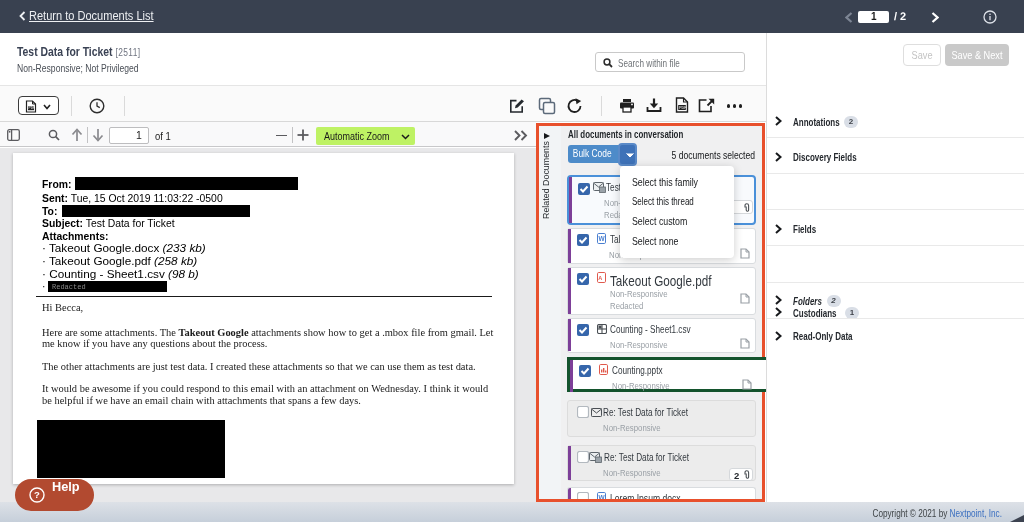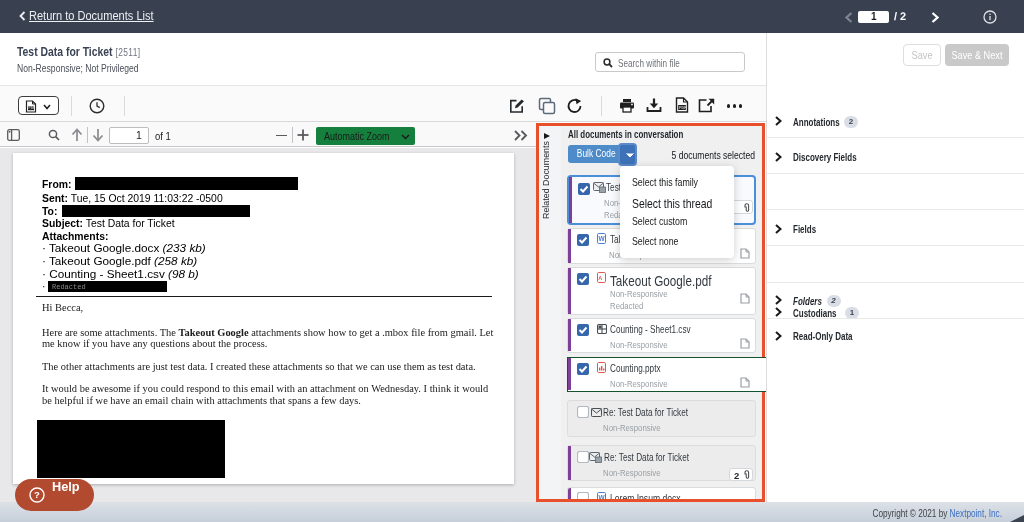--- a/index.html
+++ b/index.html
@@ -137,21 +137,21 @@
     <path d="M1.5 7.5 L6 12.5 L10.5 7.5" fill="none" stroke="#8a8a8e" stroke-width="1.7"></path>
   </svg>
 <div class="abs" style="left:109px;top:127px;width:40px;height:17px;background:#fff;border:1px solid #bdbdbf;border-radius:2px;font-size:10.5px;color:#1a1a1a;text-align:right;line-height:15px;padding-right:6px;"><span class="sxr" style="transform:scaleX(0.999);">1</span></div>
 <div class="abs" style="left:155px;top:130px;font-size:10.5px;color:#1a1a1a;"><span class="sx" style="transform:scaleX(0.9);">of 1</span></div>
 <div class="abs" style="left:276px;top:134.5px;width:11px;height:1.8px;background:#5b5b5f;"></div>
 <div class="abs" style="left:292px;top:127px;width:1px;height:16px;background:#c2c2c4;"></div>
 <svg class="abs" style="left:297px;top:129px;" width="12" height="12" viewBox="0 0 12 12">
     <line x1="6" y1="0.5" x2="6" y2="11.5" stroke="#5b5b5f" stroke-width="1.8"></line>
     <line x1="0.5" y1="6" x2="11.5" y2="6" stroke="#5b5b5f" stroke-width="1.8"></line>
   </svg>
-<div class="abs" style="left:316px;top:127px;width:99px;height:18px;background:#15803d;border-radius:2px;">
+<div class="abs" style="left:316px;top:127px;width:99px;height:18px;background:#bef264;border-radius:2px;">
   <div class="abs" style="left:8px;top:3.5px;font-size:10px;color:#1a1a1a;"><span class="sx" style="transform:scaleX(0.9);">Automatic Zoom</span></div>
   <svg class="abs" style="left:85px;top:6.5px;" width="9" height="6" viewBox="0 0 9 6">
       <path d="M1 1 L4.5 4.5 L8 1" fill="none" stroke="#1a1a1a" stroke-width="1.5"></path>
     </svg>
 </div>
 <svg class="abs" style="left:514px;top:130px;" width="14" height="11" viewBox="0 0 14 11">
     <path d="M1 1 L5.5 5.5 L1 10" fill="none" stroke="#5b5b5f" stroke-width="1.9"></path>
     <path d="M7.5 1 L12 5.5 L7.5 10" fill="none" stroke="#5b5b5f" stroke-width="1.9"></path>
   </svg>
 
@@ -186,21 +186,21 @@
 </div>
 <div class="abs" style="left:37px;top:420px;width:188px;height:58px;background:#000;"></div>
 
 <div class="abs" style="left:536px;top:123px;width:229px;height:379px;border:3px solid #e8502c;background:#f0f0f1;">
 
   <div class="abs" style="left:0;top:0;width:22px;height:373px;background:#f2f4f6;"></div>
   <div class="abs" style="left:4.5px;top:6.5px;width:0;height:0;border-left:6px solid #17191c;border-top:3.5px solid transparent;border-bottom:3.5px solid transparent;"></div>
   <div class="abs" style="left:2px;top:15px;width:12px;height:78px;writing-mode:vertical-rl;transform:rotate(180deg);font-size:8.9px;color:#26292d;letter-spacing:0;white-space:nowrap;overflow:visible;">Related Documents</div>
 
   <div class="abs" style="left:28.5px;top:2px;font-size:11px;font-weight:700;color:#1f2327;"><span class="sx" style="transform:scaleX(0.72);">All documents in conversation</span></div>
-  <div class="abs" style="left:28.8px;top:19px;width:53px;height:17.5px;background:#4d8bc9;border-radius:3px;color:#fff;font-size:10.5px;text-align:right;line-height:17.5px;"><span class="sxc">Bulk Code</span></div>
+  <div class="abs" style="left:28.8px;top:19px;width:53px;height:17.5px;background:#4d8bc9;border-radius:3px;color:#fff;font-size:10.5px;text-align:left;line-height:17.5px;"><span class="sxc">Bulk Code</span></div>
   <div class="abs" style="left:79px;top:16.5px;width:18.5px;height:23px;background:#3e72b8;border:2px solid #5a8ac8;border-radius:4px;">
     <svg class="abs" style="left:5.5px;top:8px;" width="8" height="5" viewBox="0 0 8 5">
         <path d="M0.5 0.5 L4 4 L7.5 0.5" fill="#fff" stroke="#fff" stroke-width="1"></path>
       </svg>
   </div>
   <div class="abs" style="left:0;top:22.5px;width:216px;text-align:right;font-size:11px;color:#16181b;"><span class="sxr">5 documents selected</span></div>
 
   <div class="abs" style="left:28px;top:49px;width:189px;height:49.5px;background:#f8fafd;border:2px solid #4a90d9;border-radius:4px;">
     <div class="abs" style="left:0;top:0;width:3px;height:45.5px;background:#7d3f98;"></div>
     <svg class="abs" style="left:8.5px;top:5.5px;" width="12" height="12" viewBox="0 0 12 12">
@@ -272,21 +272,21 @@
         <rect x="1.5" y="1.5" width="3" height="3" fill="#4a4f54"></rect>
       </svg>
     <div class="abs" style="left:42px;top:4px;font-size:10.5px;color:#33393f;"><span class="sx">Counting - Sheet1.csv</span></div>
     <div class="abs" style="left:42px;top:19.5px;font-size:9.5px;color:#9aa0a6;"><span class="sx" style="transform:scaleX(0.82);">Non-Responsive</span></div>
     <svg class="abs" style="left:172px;top:19px;" width="10" height="11" viewBox="0 0 10 11">
         <path d="M1 1 h5 l3 3 v6 h-8 z" fill="none" stroke="#9aa0a6" stroke-width="1.2"></path>
         <path d="M6 1 v3 h3" fill="none" stroke="#9aa0a6" stroke-width="1"></path>
       </svg>
   </div>
 
-  <div class="abs" style="left:28px;top:231px;width:228px;height:34.5px;background:#fff;border:1px solid #14532d;border-radius:0;">
+  <div class="abs" style="left:28px;top:231px;width:228px;height:34.5px;background:#fff;border:3px solid #14532d;border-radius:0;">
     <div class="abs" style="left:0;top:0;width:3px;height:32px;background:#7d3f98;"></div>
     <svg class="abs" style="left:8.5px;top:4.5px;" width="12" height="12" viewBox="0 0 12 12">
         <rect width="12" height="12" rx="2" fill="#3666ab"></rect>
         <path d="M2.5 6 L5 8.5 L9.5 3.5" fill="none" stroke="#fff" stroke-width="2"></path>
       </svg>
     <svg class="abs" style="left:29px;top:4px;" width="9" height="11" viewBox="0 0 9 11">
         <rect x="0.5" y="0.5" width="8" height="10" rx="1.2" fill="#fff" stroke="#e0584a" stroke-width="1"></rect>
         <rect x="2" y="5.5" width="1.4" height="3" fill="#e0584a"></rect>
         <rect x="4" y="4" width="1.4" height="4.5" fill="#e0584a"></rect>
         <rect x="6" y="6.5" width="1.4" height="2" fill="#e0584a"></rect>
@@ -338,21 +338,21 @@
       </svg>
     <svg class="abs" style="left:29px;top:4px;" width="9" height="11" viewBox="0 0 9 11">
         <rect x="0.5" y="0.5" width="8" height="10" rx="1.2" fill="#fff" stroke="#4a7fd0" stroke-width="1"></rect>
         <text x="1.6" y="8" font-size="6.5" font-weight="bold" fill="#4a7fd0" font-family="Liberation Sans">W</text>
       </svg>
     <div class="abs" style="left:42px;top:4px;font-size:11px;color:#33393f;"><span class="sx">Lorem Ipsum.docx</span></div>
   </div>
 
   <div class="abs" style="left:81px;top:40px;width:114px;height:92px;background:#fff;border-radius:4px;box-shadow:0 2px 10px rgba(0,0,0,0.2);z-index:50;">
     <div class="abs" style="left:12px;top:9.5px;font-size:11px;color:#17191c;"><span class="sx" style="transform:scaleX(0.8);">Select this family</span></div>
-    <div class="abs" style="left:12px;top:29.5px;font-size:13px;color:#17191c;"><span class="sx" style="transform:scaleX(0.8);">Select this thread</span></div>
+    <div class="abs" style="left:12px;top:29.5px;font-size:10px;color:#17191c;"><span class="sx" style="transform:scaleX(0.8);">Select this thread</span></div>
     <div class="abs" style="left:12px;top:49px;font-size:11px;color:#17191c;"><span class="sx" style="transform:scaleX(0.8);">Select custom</span></div>
     <div class="abs" style="left:12px;top:69px;font-size:11px;color:#17191c;"><span class="sx" style="transform:scaleX(0.8);">Select none</span></div>
   </div>
 </div>
 
 <div class="abs" style="left:766px;top:33px;width:1px;height:469px;background:#dcdcdc;"></div>
 <div class="abs" style="left:767px;top:33px;width:257px;height:381px;background:#fff;font-size:10px;">
   <div class="abs" style="left:8px;top:82.5px;width:249px;height:14px;">
     <svg class="abs" style="left:0;top:0.5px;" width="7" height="10" viewBox="0 0 7 10">
         <path d="M1 1 L5.5 5 L1 9" fill="none" stroke="#17191c" stroke-width="2"></path>

